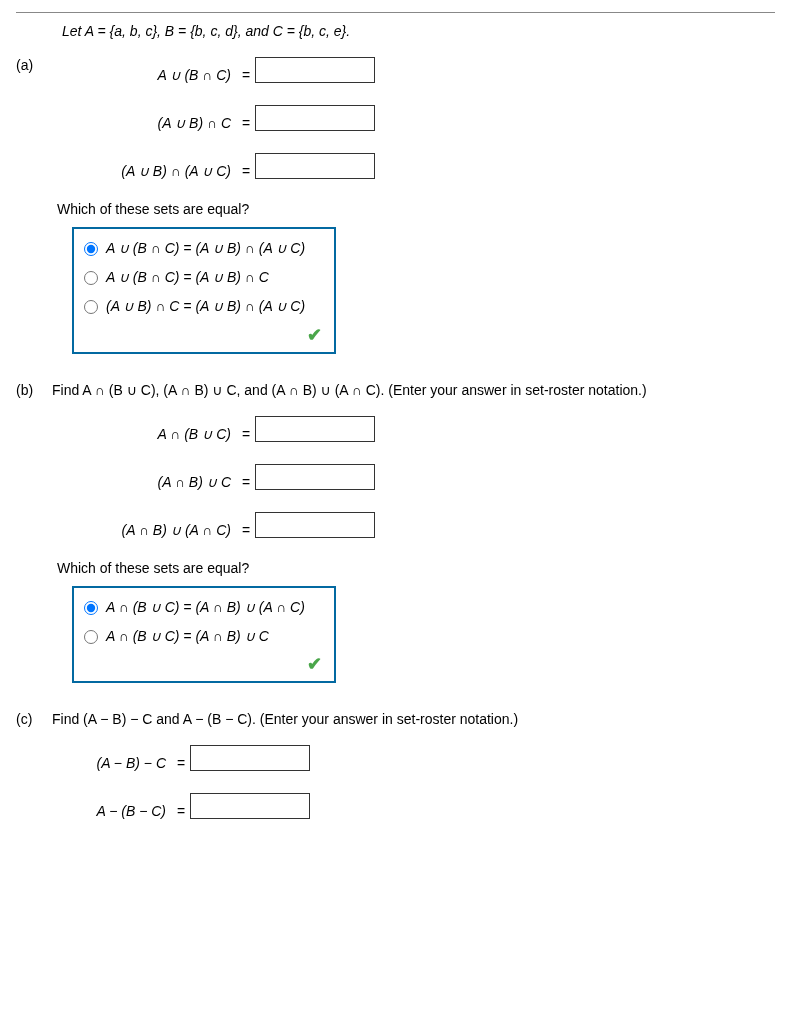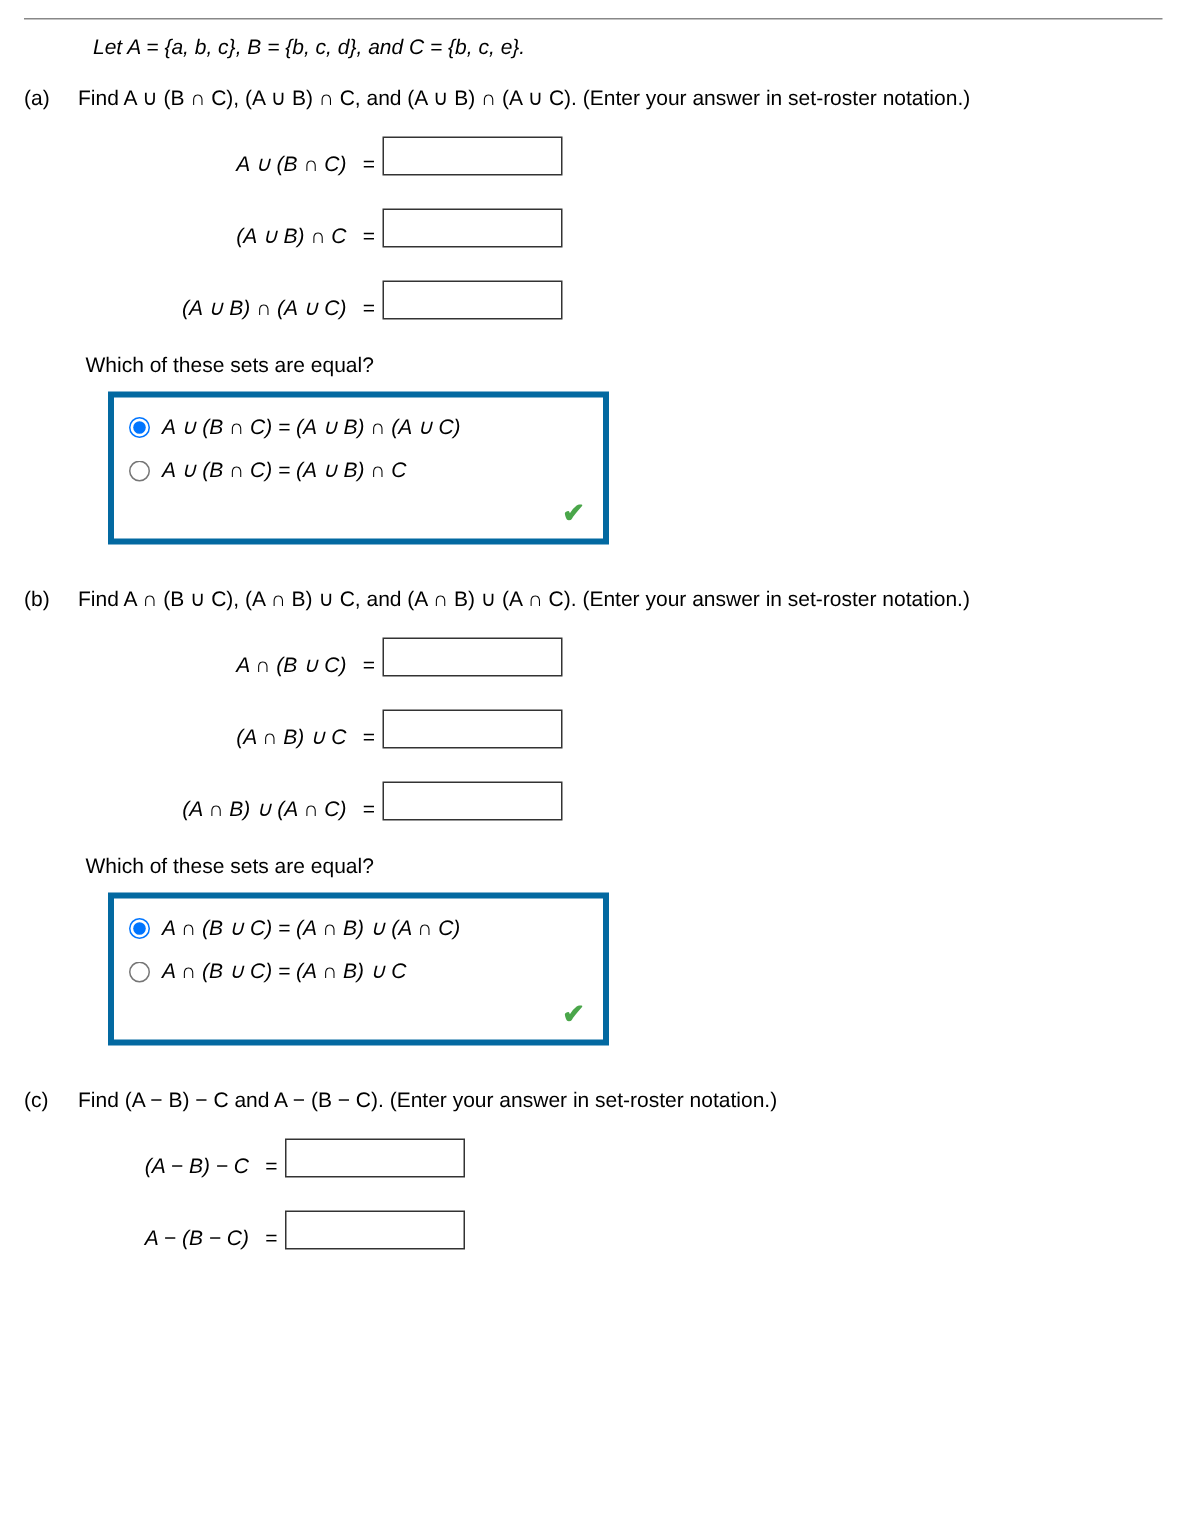--- a/index.html
+++ b/index.html
@@ -67,23 +67,23 @@
     height: 26px;
     border: 1px solid #333;
     padding: 2px 4px;
     font-size: 14px;
   }
   .sub-q {
     margin-left: 5px;
     margin-bottom: 10px;
   }
   .radio-box {
-    border: 4px solid #0369a1;
+    border: 2px solid #0369a1;
     padding: 6px 8px 2px 8px;
-    width: 334px;
+    width: 264px;
     margin-left: 20px;
     position: relative;
   }
   .radio-row {
     display: flex;
     align-items: flex-start;
     padding: 4px 0 6px 0;
   }
   .radio-row input[type=radio] {
     margin: 3px 8px 0 2px;
@@ -110,21 +110,20 @@
 <body>
 
 <div class="page">
   <hr class="topline">
   <div class="intro italic-var">Let A = {a, b, c}, B = {b, c, d}, and C = {b, c, e}.</div>
 
   <div class="part">
     <div class="part-row">
       <div class="part-label">(a)</div>
       <div class="part-body">
-        <div class="prompt">Find A ∪ (B ∩ C), (A ∪ B) ∩ C, and (A ∪ B) ∩ (A ∪ C). (Enter your answer in set-roster notation.)</div>
 
         <div class="eq-block">
           <div class="eq-line">
             <div class="eq-label">A ∪ (B ∩ C)</div>
             <div class="eq-eq">=</div>
             <input type="text" class="answer-input" style="">
           </div>
           <div class="eq-line">
             <div class="eq-label">(A ∪ B) ∩ C</div>
             <div class="eq-eq">=</div>
@@ -140,20 +139,24 @@
         <div class="sub-q">Which of these sets are equal?</div>
 
         <div class="radio-box">
           <div class="radio-row">
             <input type="radio" name="ra" checked="" style="">
             <label>A ∪ (B ∩ C) = (A ∪ B) ∩ (A ∪ C)</label>
           </div>
           <div class="radio-row">
             <input type="radio" name="ra" style="">
             <label>A ∪ (B ∩ C) = (A ∪ B) ∩ C</label>
+          </div>
+          <div class="radio-row">
+            <input type="radio" name="ra" style="">
+            <label>(A ∪ B) ∩ C = (A ∪ B) ∩ (A ∪ C)</label>
           </div>
           <div class="check-row"><span class="check-icon">✔</span></div>
         </div>
       </div>
     </div>
   </div>
 
   <div class="part">
     <div class="part-row">
       <div class="part-label">(b)</div>

